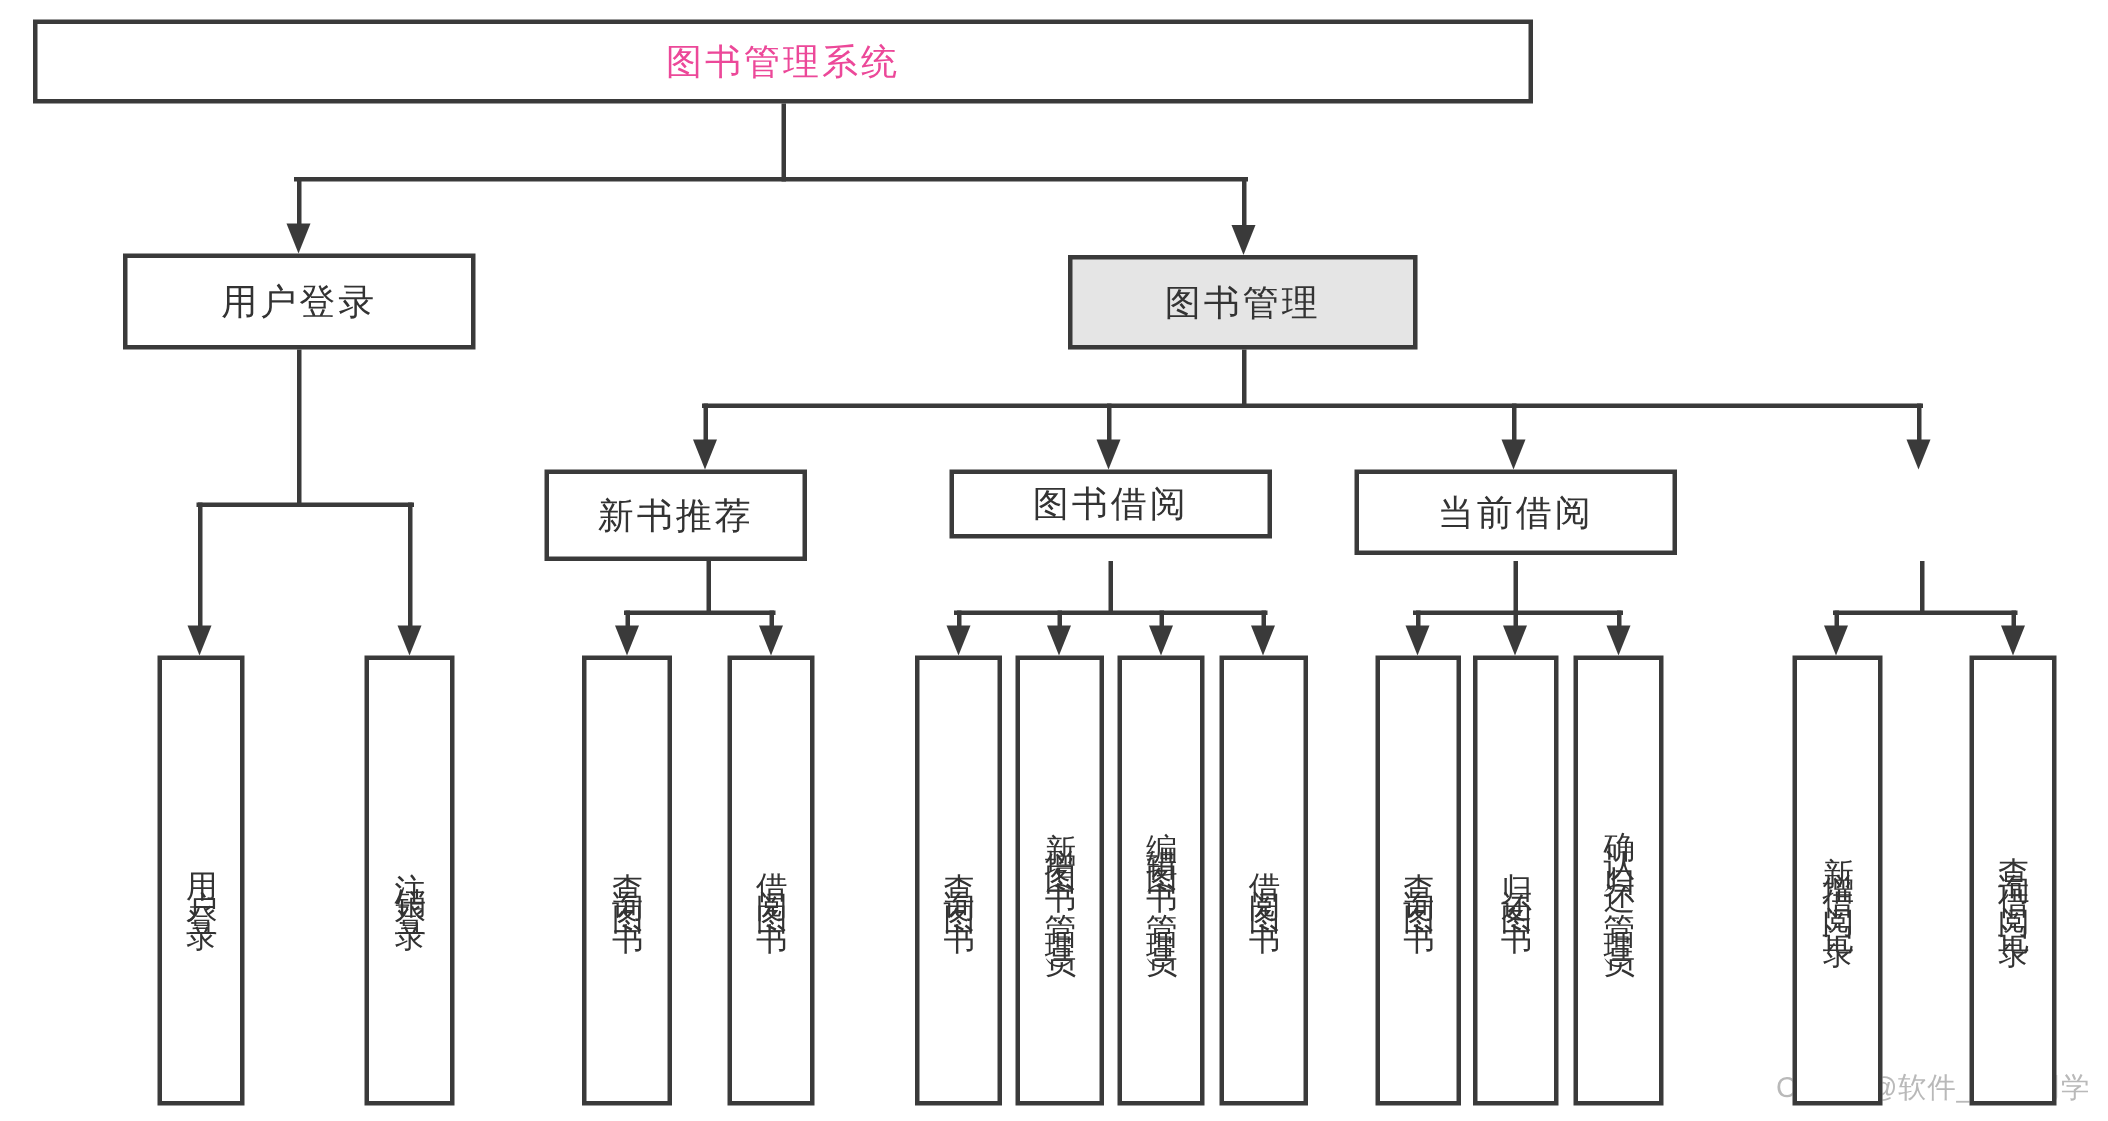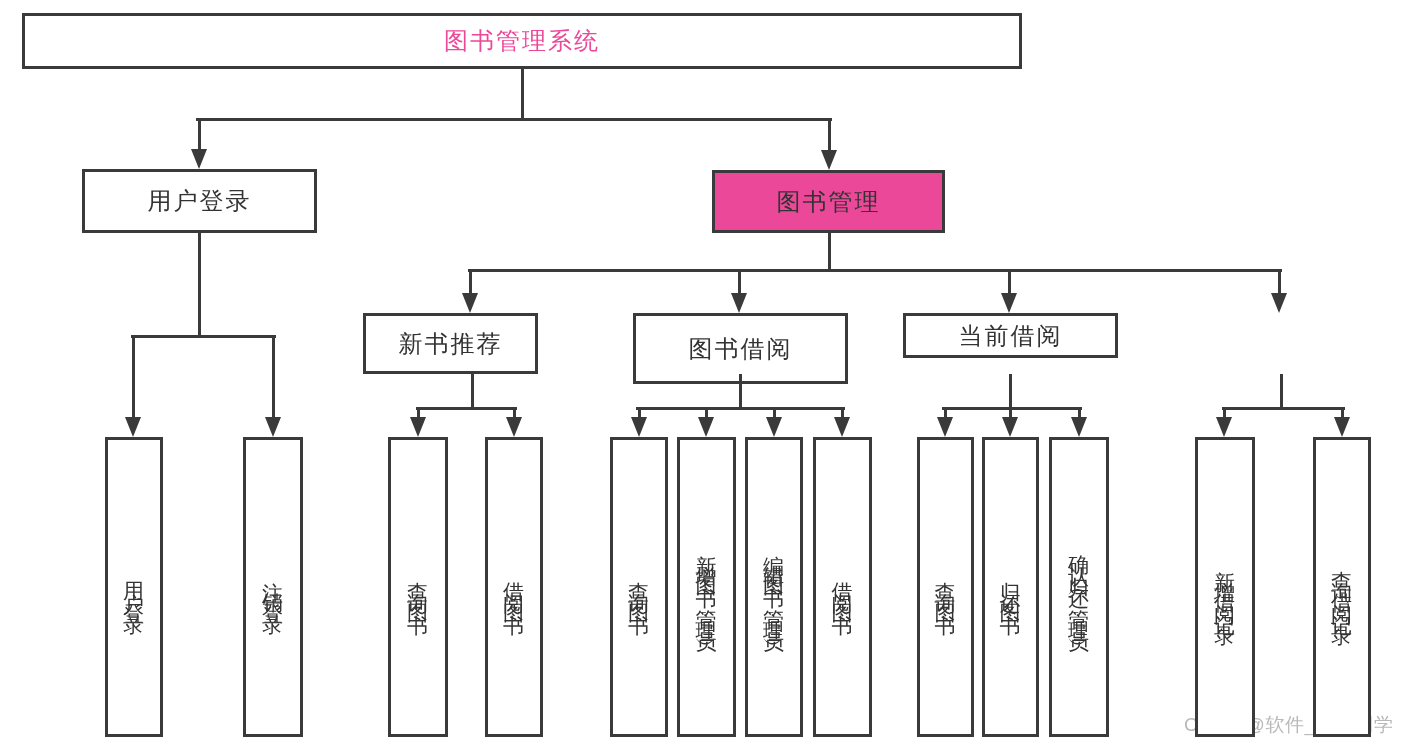--- a/index.html
+++ b/index.html
@@ -52,30 +52,30 @@
 <body>
 
 <div id="stage">
   <div id="watermark" style="color: rgb(185, 185, 185);">CSDN @软件_小贺同学</div>
 <div class="node horiz" style="left: 22px; top: 13px; width: 1000px; height: 56px; border-color: rgb(58, 58, 58); background: rgb(255, 255, 255);">
       <span class="label" style="color: #ec4899;">图书管理系统</span>
     </div>
     <div class="node horiz" style="left: 82px; top: 169px; width: 235px; height: 64px; border-color: rgb(58, 58, 58); background: rgb(255, 255, 255);">
       <span class="label" style="color: rgb(51, 51, 51);">用户登录</span>
     </div>
-    <div class="node horiz" style="left: 712px; top: 170px; width: 233px; height: 63px; border-color: rgb(58, 58, 58); background: #ec4899; justify-content: center;">
+    <div class="node horiz" style="left: 712px; top: 170px; width: 233px; height: 63px; border-color: rgb(58, 58, 58); background: #e5e5e5; justify-content: center;">
       <span class="label" style="color: rgb(51, 51, 51);">图书管理</span>
     </div>
     <div class="node horiz" style="left: 363px; top: 313px; width: 175px; height: 61px; border-color: rgb(58, 58, 58); background: rgb(255, 255, 255);">
       <span class="label" style="color: rgb(51, 51, 51);">新书推荐</span>
     </div>
-    <div class="node horiz" style="left: 633px; top: 313px; width: 215px; height: 71px; border-color: rgb(58, 58, 58); background: rgb(255, 255, 255);">
+    <div class="node horiz" style="left: 633px; top: 313px; width: 215px; height: 46px; border-color: rgb(58, 58, 58); background: rgb(255, 255, 255);">
       <span class="label" style="color: rgb(51, 51, 51);">图书借阅</span>
     </div>
-    <div class="node horiz" style="left: 903px; top: 313px; width: 215px; height: 45px; border-color: rgb(58, 58, 58); background: rgb(255, 255, 255);">
+    <div class="node horiz" style="left: 903px; top: 313px; width: 215px; height: 57px; border-color: rgb(58, 58, 58); background: rgb(255, 255, 255);">
       <span class="label" style="color: rgb(51, 51, 51);">当前借阅</span>
     </div>
     <div class="node vert" style="left: 105px; top: 437px; width: 58px; height: 300px; border-color: rgb(58, 58, 58); background: rgb(255, 255, 255);">
       <span class="label" style="color: rgb(51, 51, 51);">用户登录</span>
     </div>
     <div class="node vert" style="left: 243px; top: 437px; width: 60px; height: 300px; border-color: rgb(58, 58, 58); background: rgb(255, 255, 255);">
       <span class="label" style="color: rgb(51, 51, 51);">注销登录</span>
     </div>
     <div class="node vert" style="left: 388px; top: 437px; width: 60px; height: 300px; border-color: rgb(58, 58, 58); background: rgb(255, 255, 255);">
       <span class="label" style="color: rgb(51, 51, 51);">查询图书</span>

